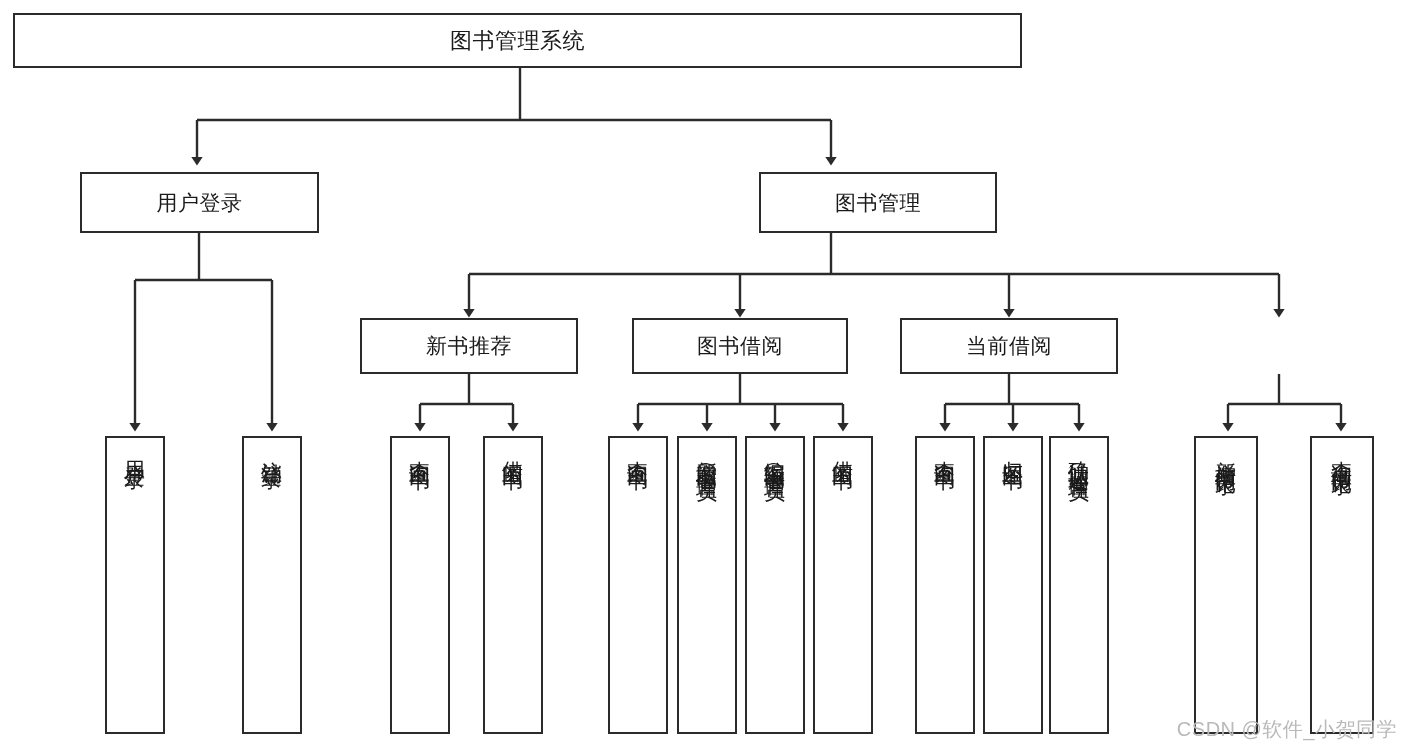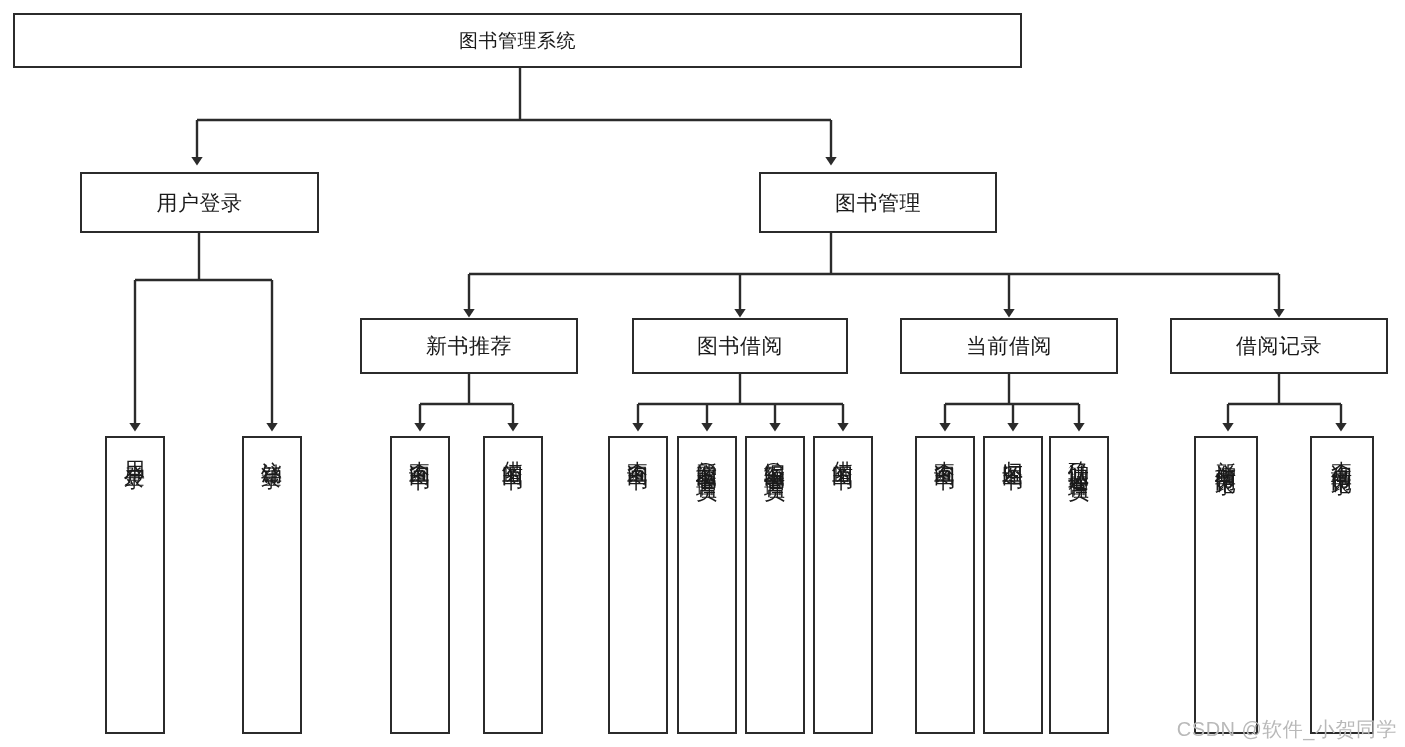--- a/index.html
+++ b/index.html
@@ -48,21 +48,21 @@
   }
   .node.vert .vtext {
     writing-mode: vertical-rl;
     text-orientation: upright;
     letter-spacing: 3px;
     line-height: 1;
     white-space: nowrap;
     display: block;
   }
   .node.root {
-    font-size: 19px;
+    font-size: 22px;
   }
   .watermark {
     position: absolute;
     right: 8px;
     bottom: 4px;
     font-size: 20px;
     color: #b9b9b9;
     white-space: nowrap;
     letter-spacing: 0.5px;
   }
@@ -135,23 +135,20 @@
 
   <div class="node horiz" style="left:360px; top:318px; width:218px; height:56px;">
     <span>新书推荐</span>
   </div>
   <div class="node horiz" style="left:900px; top:318px; width:218px; height:56px;">
     <span>当前借阅</span>
   </div>
   <div class="node horiz" style="left:632px; top:318px; width:216px; height:56px;">
     <span>图书借阅</span>
   </div>
-  <div class="node horiz" style="left:1170px; top:318px; width:218px; height:56px;">
-    <span>借阅记录</span>
-  </div>
 
   <div class="node vert" style="left:105px; top:436px; width:60px; height:298px;">
     <span class="vtext">用户登录</span>
   </div>
   <div class="node vert" style="left:242px; top:436px; width:60px; height:298px;">
     <span class="vtext">注销登录</span>
   </div>
 
   <div class="node vert" style="left:390px; top:436px; width:60px; height:298px;">
     <span class="vtext">查询图书</span>

